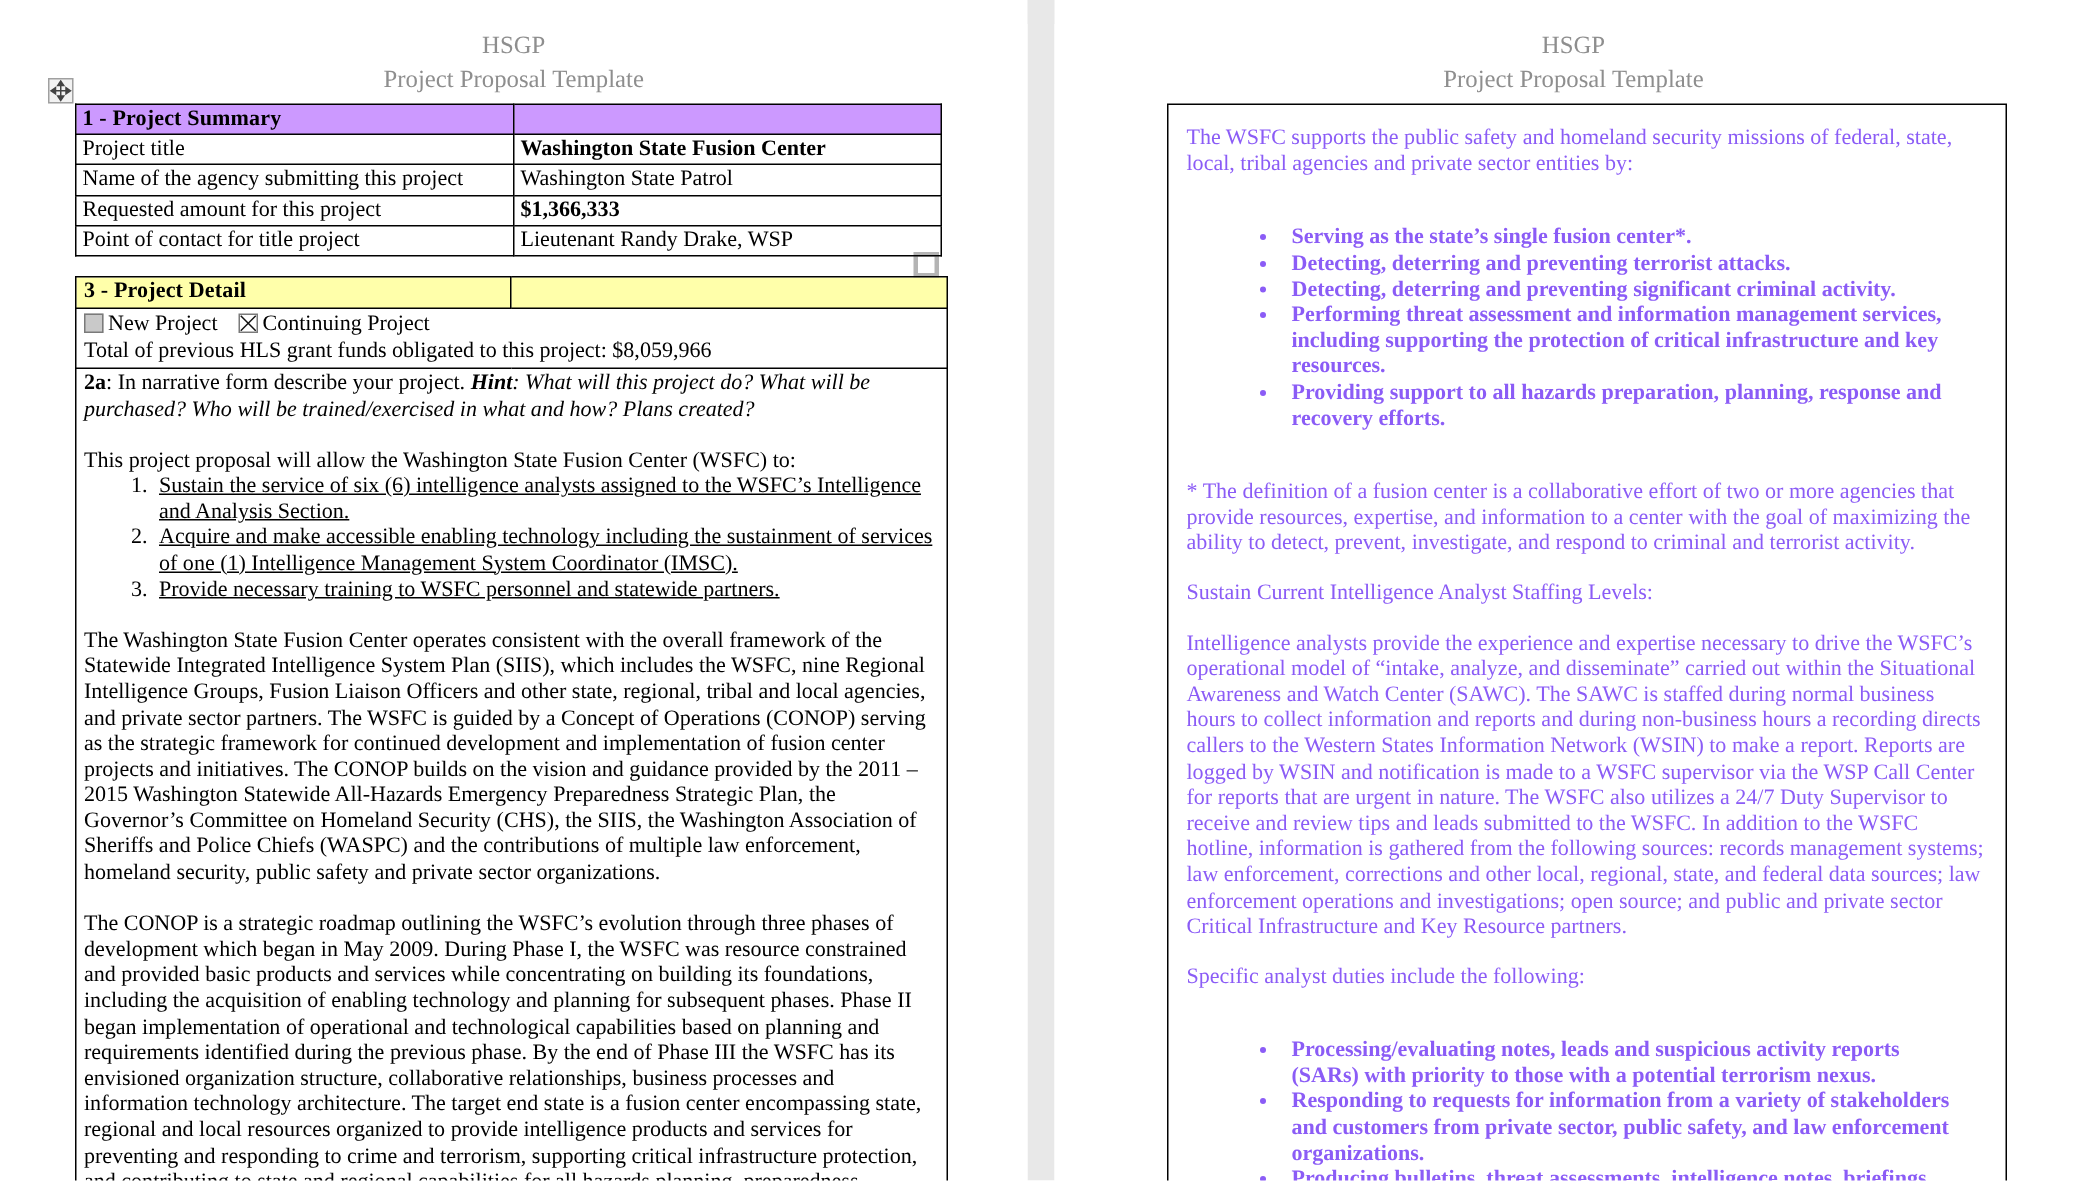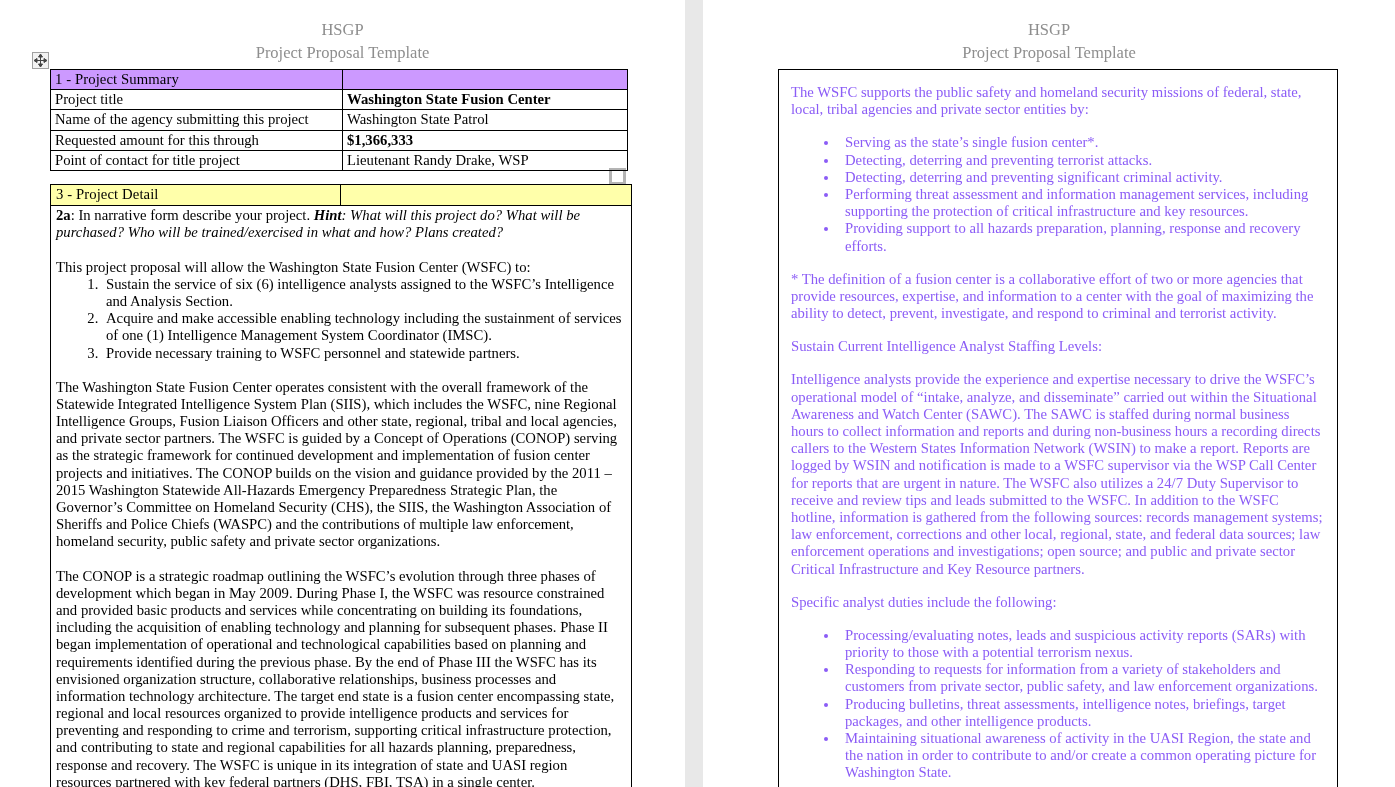--- a/index.html
+++ b/index.html
@@ -90,21 +90,21 @@
     position: absolute;
     left: 50px;
     top: 53px;
     width: 559px;
   }
   #table-summary td { height: 16px; }
   .col-label { width: 283px; }
   .col-value { width: 276px; }
 
   .section-head-cell {
-    font-weight: normal;
+    font-weight: bold;
     letter-spacing: .1px;
   }
   .fill-purple { background: #cc99ff; }
   .fill-yellow { background: #ffffaa; }
   .bold { font-weight: bold; }
   .ital { font-style: italic; }
   .ul   { }
 
   #table-detail {
     position: absolute;
@@ -139,29 +139,31 @@
   .para {
     margin: 0 0 0 0;
     text-align: left;
   }
   .blank-line { height: 17px; }
 
   ol.num-list {
     margin: 0;
     padding-left: 46px;
     list-style-type: decimal;
+    text-decoration: underline;
   }
   ol.num-list li {
     padding-left: 4px;
     margin: 0;
   }
   ul.bullet-list {
-    margin: 0;
+    margin: 16px;
     padding-left: 48px;
     list-style-type: disc;
+    font-weight: bold;
   }
   ul.bullet-list li {
     padding-left: 6px;
     margin: 0;
   }
 
   
   #right-frame {
     position: absolute;
     left: 75px;
@@ -216,35 +218,46 @@
         </tr>
         <tr>
           <td class="col-label">Project title</td>
           <td class="col-value bold">Washington State Fusion Center</td>
         </tr>
         <tr>
           <td class="col-label">Name of the agency submitting this project</td>
           <td class="col-value">Washington State Patrol</td>
         </tr>
         <tr>
-          <td class="col-label">Requested amount for this through</td>
+          <td class="col-label">Requested amount for this project</td>
           <td class="col-value bold">$1,366,333</td>
         </tr>
         <tr>
           <td class="col-label">Point of contact for title project</td>
           <td class="col-value">Lieutenant Randy Drake, WSP</td>
         </tr>
       </tbody>
     </table>
 
     <table class="doc-table" id="table-detail">
       <tbody>
         <tr>
           <td class="detail-head-left fill-yellow section-head-cell">3 - Project Detail</td>
           <td class="detail-head-right fill-yellow"></td>
+        </tr>
+        <tr>
+          <td colspan="2">
+            <div class="chk-row">
+              <span class="checkbox"></span><span class="chk-label">New Project</span><span class="checkbox checked"><svg width="11" height="11" viewBox="0 0 11 11" aria-hidden="true">
+                    <line x1="0.5" y1="0.5" x2="10.5" y2="10.5" stroke="#111" stroke-width="1"></line>
+                    <line x1="10.5" y1="0.5" x2="0.5" y2="10.5" stroke="#111" stroke-width="1"></line>
+                  </svg></span><span>Continuing Project</span>
+            </div>
+            <div class="para">Total of previous HLS grant funds obligated to this project: $8,059,966</div>
+          </td>
         </tr>
         <tr>
           <td colspan="2" class="body-cell">
             <div class="para">
               <span class="bold">2a</span><span>: In narrative form describe your project. </span><span class="bold ital">Hint</span><span class="ital">: What will this project do? What will be purchased? Who will be trained/exercised in what and how? Plans created?</span>
             </div>
             <div class="blank-line"></div>
             <div class="para">This project proposal will allow the Washington State Fusion Center (WSFC) to:</div>
             <ol class="num-list">
               <li>Sustain the service of six (6) intelligence analysts assigned to the WSFC’s Intelligence and Analysis Section.</li>

